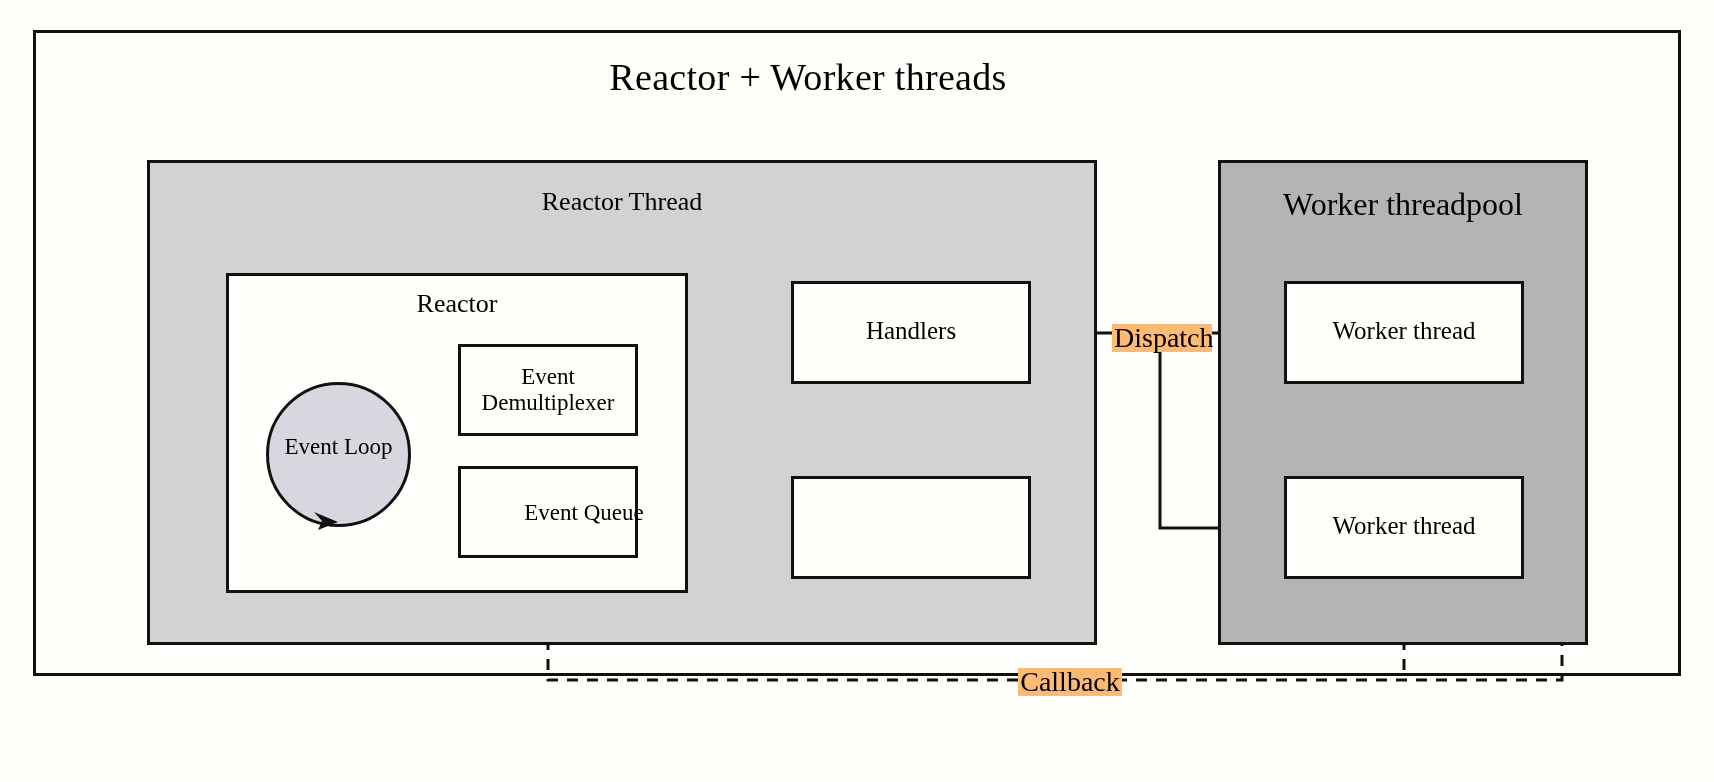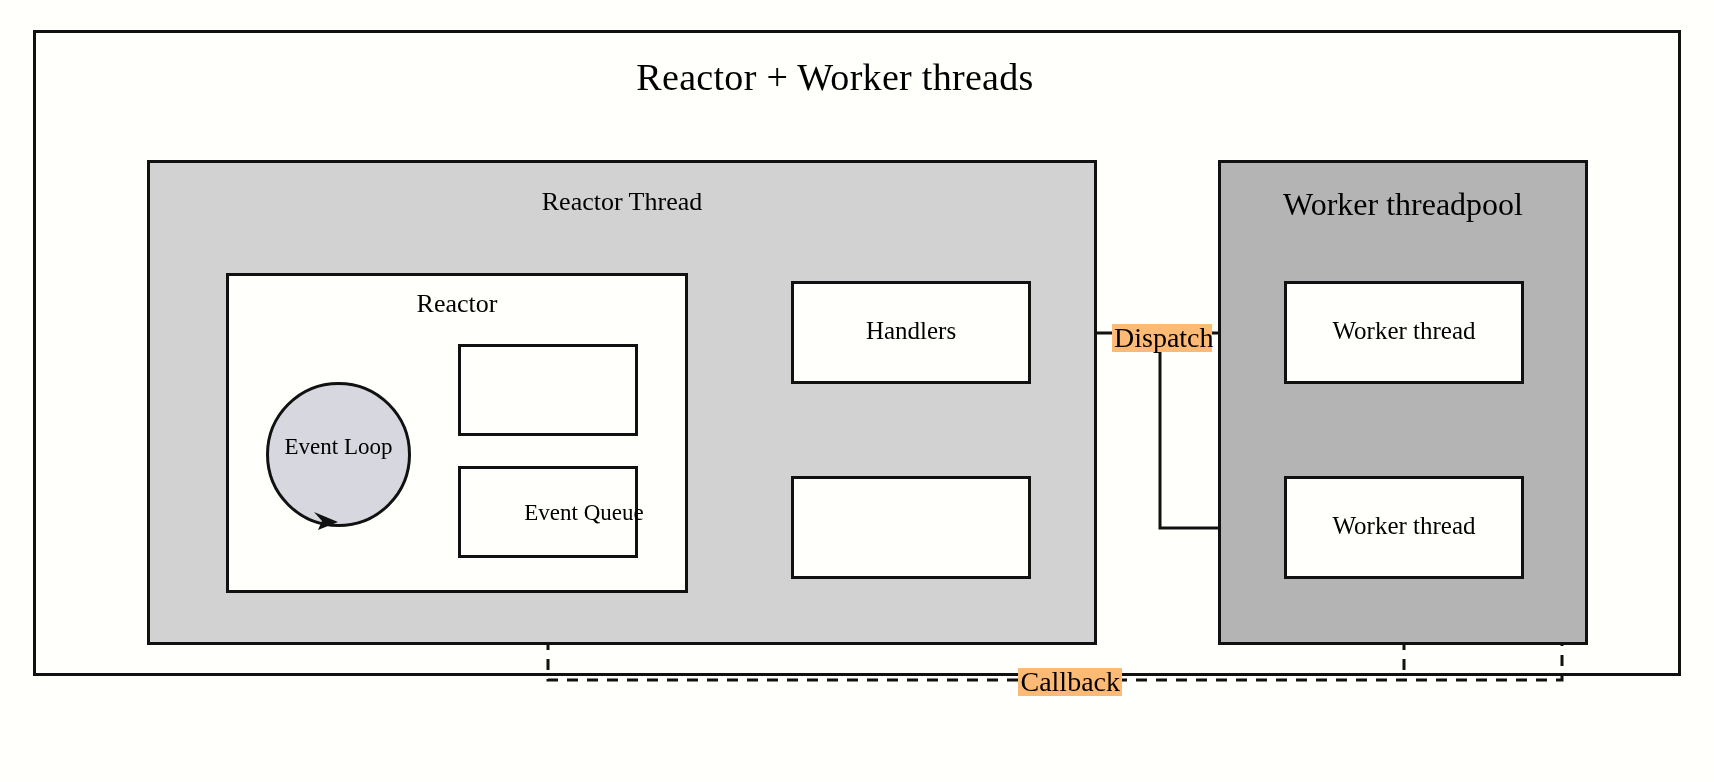--- a/index.html
+++ b/index.html
@@ -47,21 +47,20 @@
     background: transparent;
     box-sizing: border-box;
   }
   
   #diagram-title {
     left: 33px;
     top: 56px;
     width: 1550px;
     font-size: 38px;
     letter-spacing: 0.3px;
-    padding-left: 27px;
   }
   
   #reactor-thread {
     left: 147px;
     top: 160px;
     width: 950px;
     height: 485px;
     background: #d2d2d2;
     border: 3px solid #111111;
   }
@@ -219,21 +218,21 @@
   #dispatch-label {
     left: 1112px;
     top: 324px;
     width: 96px;
     text-align: center;
   }
   #callback-label {
     left: 1018px;
     top: 668px;
     width: 100px;
-    text-align: right;
+    text-align: center;
   }
   
   #watermark {
     position: absolute;
     left: 1318px;
     top: 695px;
     font-size: 44px;
     color: #d8d8d8;
     letter-spacing: 2px;
     font-family: "DejaVu Sans", "Liberation Sans", sans-serif;
@@ -296,20 +295,22 @@
   <div class="lbl" id="reactor-box-label">Reactor</div>
 
   <div class="node" id="event-loop-circle"></div>
   <div class="lbl" id="event-loop-label">Event Loop</div>
 
   <svg style="position:absolute; left:312px; top:508px; width:34px; height:30px;" viewBox="0 0 34 30" xmlns="http://www.w3.org/2000/svg">
     <path d="M 2 4 L 26 14 L 6 22 L 10 13 Z" fill="#111111"></path>
   </svg>
 
   <div class="node" id="event-demux-box"></div>
+  <div class="lbl" id="event-demux-label">Event
+Demultiplexer</div>
 
   <div class="node" id="event-queue-box"></div>
   <div class="lbl" id="event-queue-label">Event Queue</div>
 
   <div class="node" id="handlers-box"></div>
   <div class="lbl" id="handlers-label">Handlers</div>
 
   <div class="node" id="acceptor-box"></div>
 
   <div class="node" id="worker-threadpool"></div>

